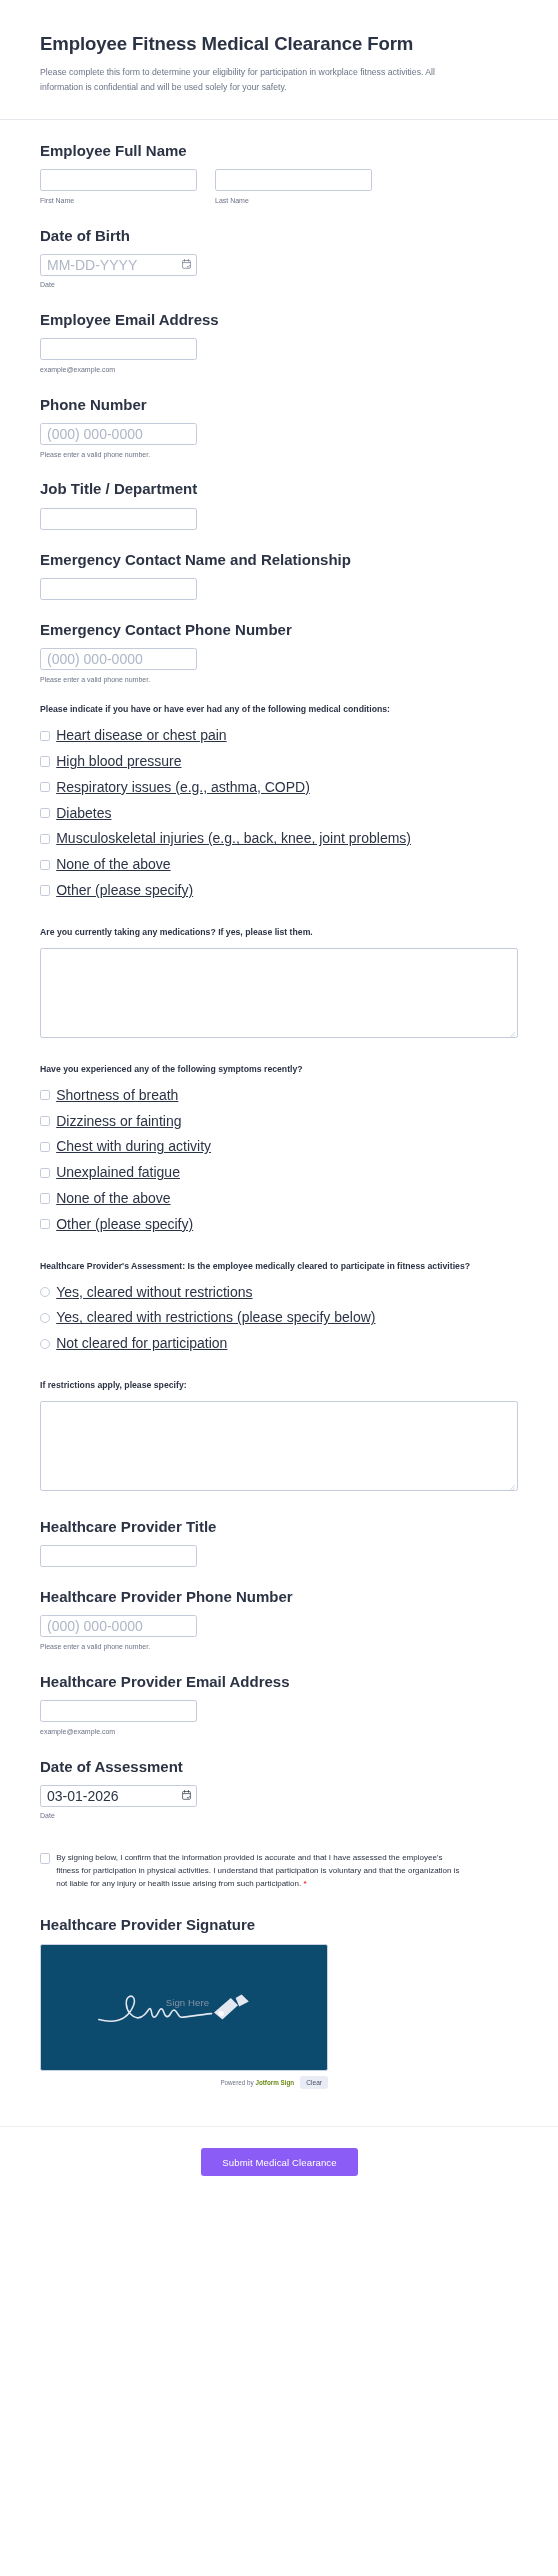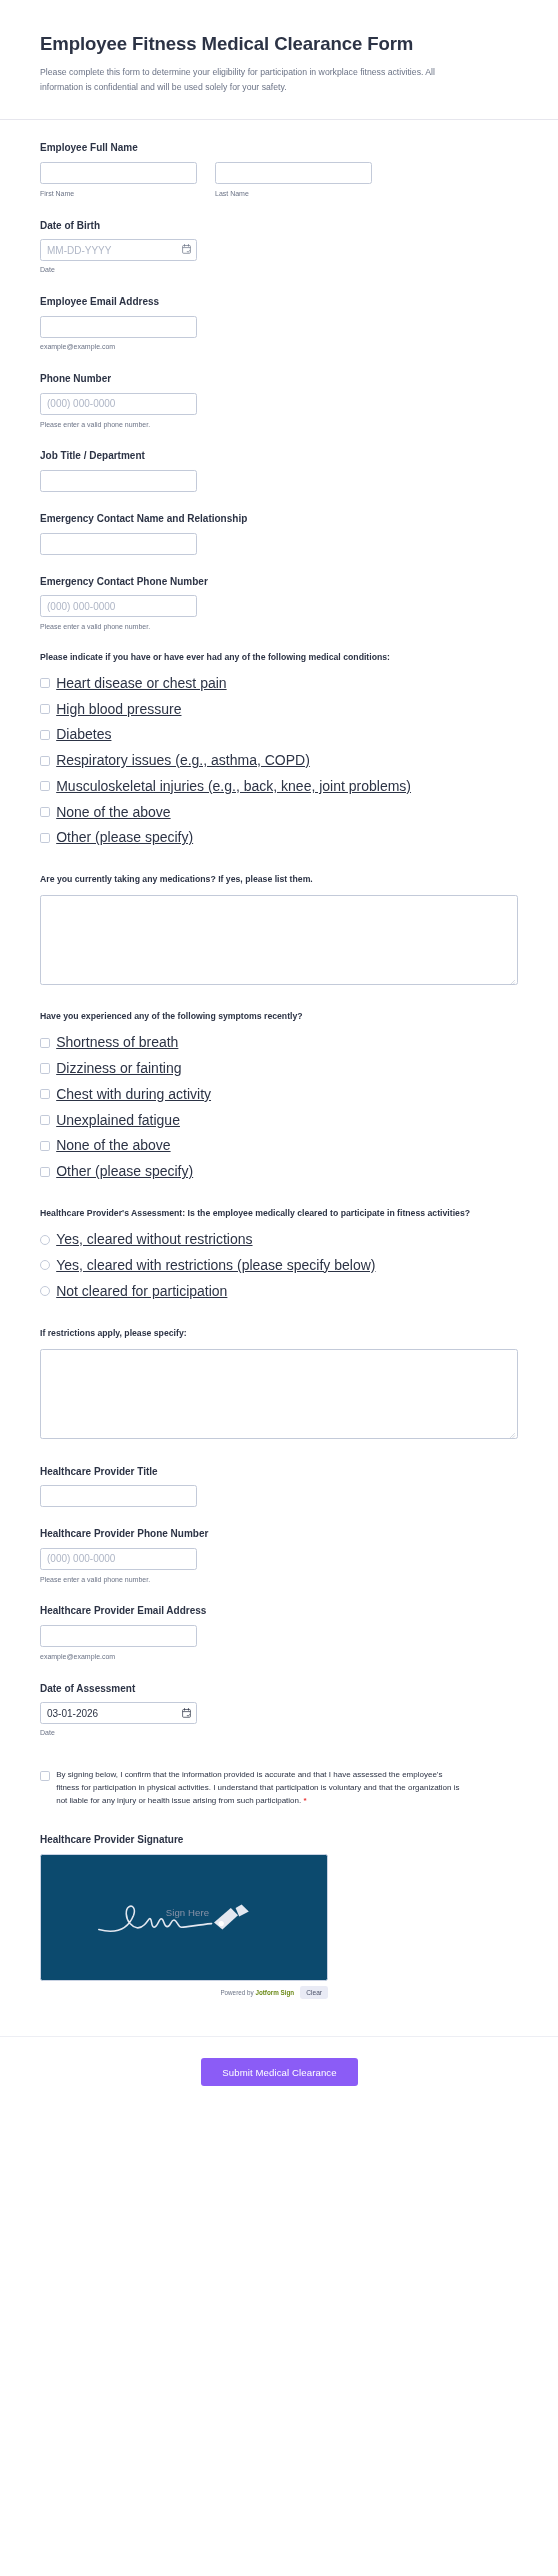--- a/index.html
+++ b/index.html
@@ -43,21 +43,21 @@
     background: #e6e6ed;
     width: 100%;
   }
   .body-area {
     padding: 20.4px 40px 12px 40px;
   }
   .field {
     margin-bottom: 19px;
   }
   .field-label {
-    font-size: 10px;
+    font-size: 15px;
     font-weight: bold;
     color: #2c3345;
     line-height: 1.5;
     margin-bottom: 6.6px;
     display: block;
   }
   .sub-label {
     font-size: 7px;
     color: #6b7386;
     margin-top: 4.2px;
@@ -68,21 +68,21 @@
     color: #6b7386;
     margin-top: 4.8px;
     line-height: 1.4;
   }
   input.txt, textarea.txt {
     display: block;
     border: 0.6px solid #c3cad9;
     border-radius: 2.4px;
     background: #ffffff;
     font-family: "Liberation Sans", sans-serif;
-    font-size: 10px;
+    font-size: 14px;
     color: #2c3345;
     padding: 3.6px 6px;
     outline: none;
   }
   input.txt { height: 22px; width: 157px; }
   input.txt::placeholder, textarea.txt::placeholder { color: #afb6c6; }
   .name-row { display: flex; gap: 18px; }
   .name-col { width: 157px; }
   .name-col .sub-label { margin-top: 4.8px; }
   .date-wrap { position: relative; width: 157px; }
@@ -310,25 +310,25 @@
         <div class="choice-row">
           <span class="cb"></span>
           <span class="choice-label">Heart disease or chest pain</span>
         </div>
         <div class="choice-row">
           <span class="cb"></span>
           <span class="choice-label">High blood pressure</span>
         </div>
         <div class="choice-row">
           <span class="cb"></span>
+          <span class="choice-label">Respiratory issues (e.g., asthma, COPD)</span>
+        </div>
+        <div class="choice-row">
+          <span class="cb"></span>
           <span class="choice-label">Diabetes</span>
-        </div>
-        <div class="choice-row">
-          <span class="cb"></span>
-          <span class="choice-label">Respiratory issues (e.g., asthma, COPD)</span>
         </div>
         <div class="choice-row">
           <span class="cb"></span>
           <span class="choice-label">Musculoskeletal injuries (e.g., back, knee, joint problems)</span>
         </div>
         <div class="choice-row">
           <span class="cb"></span>
           <span class="choice-label">None of the above</span>
         </div>
         <div class="choice-row">

